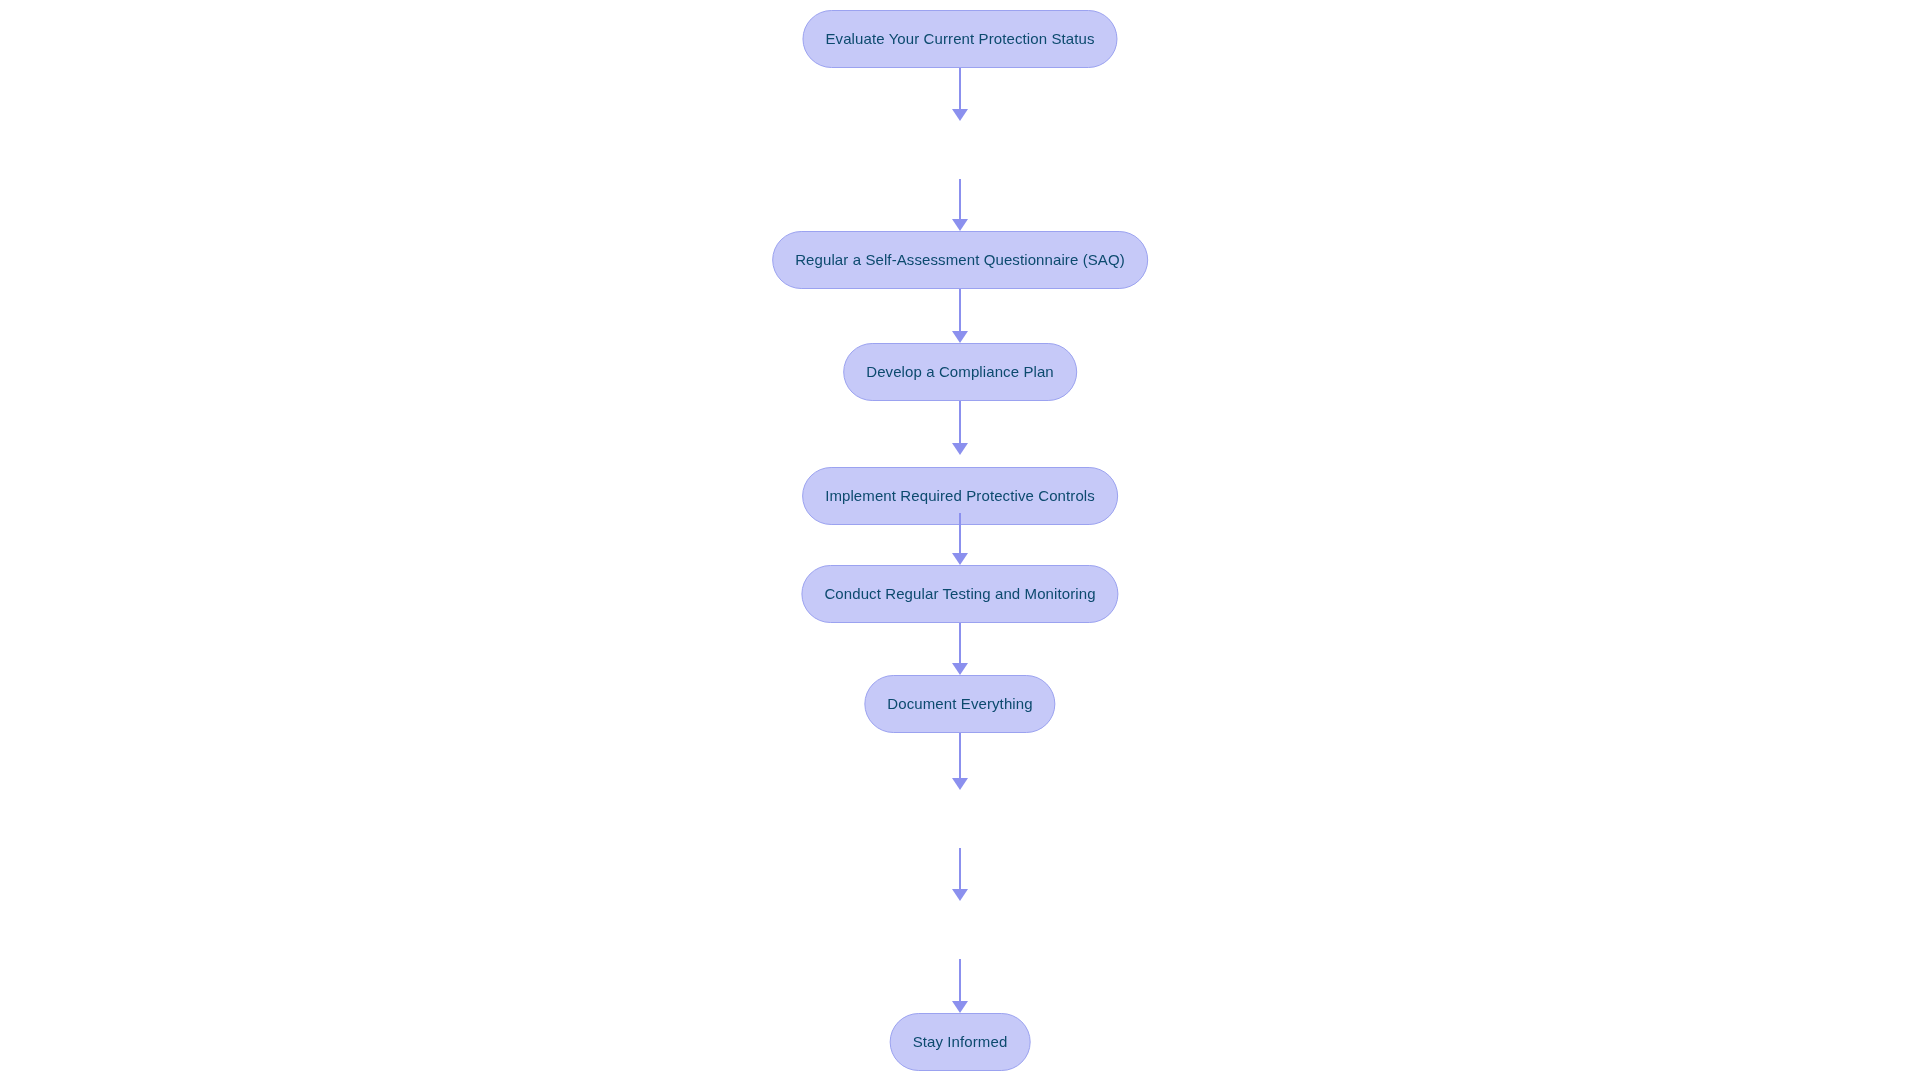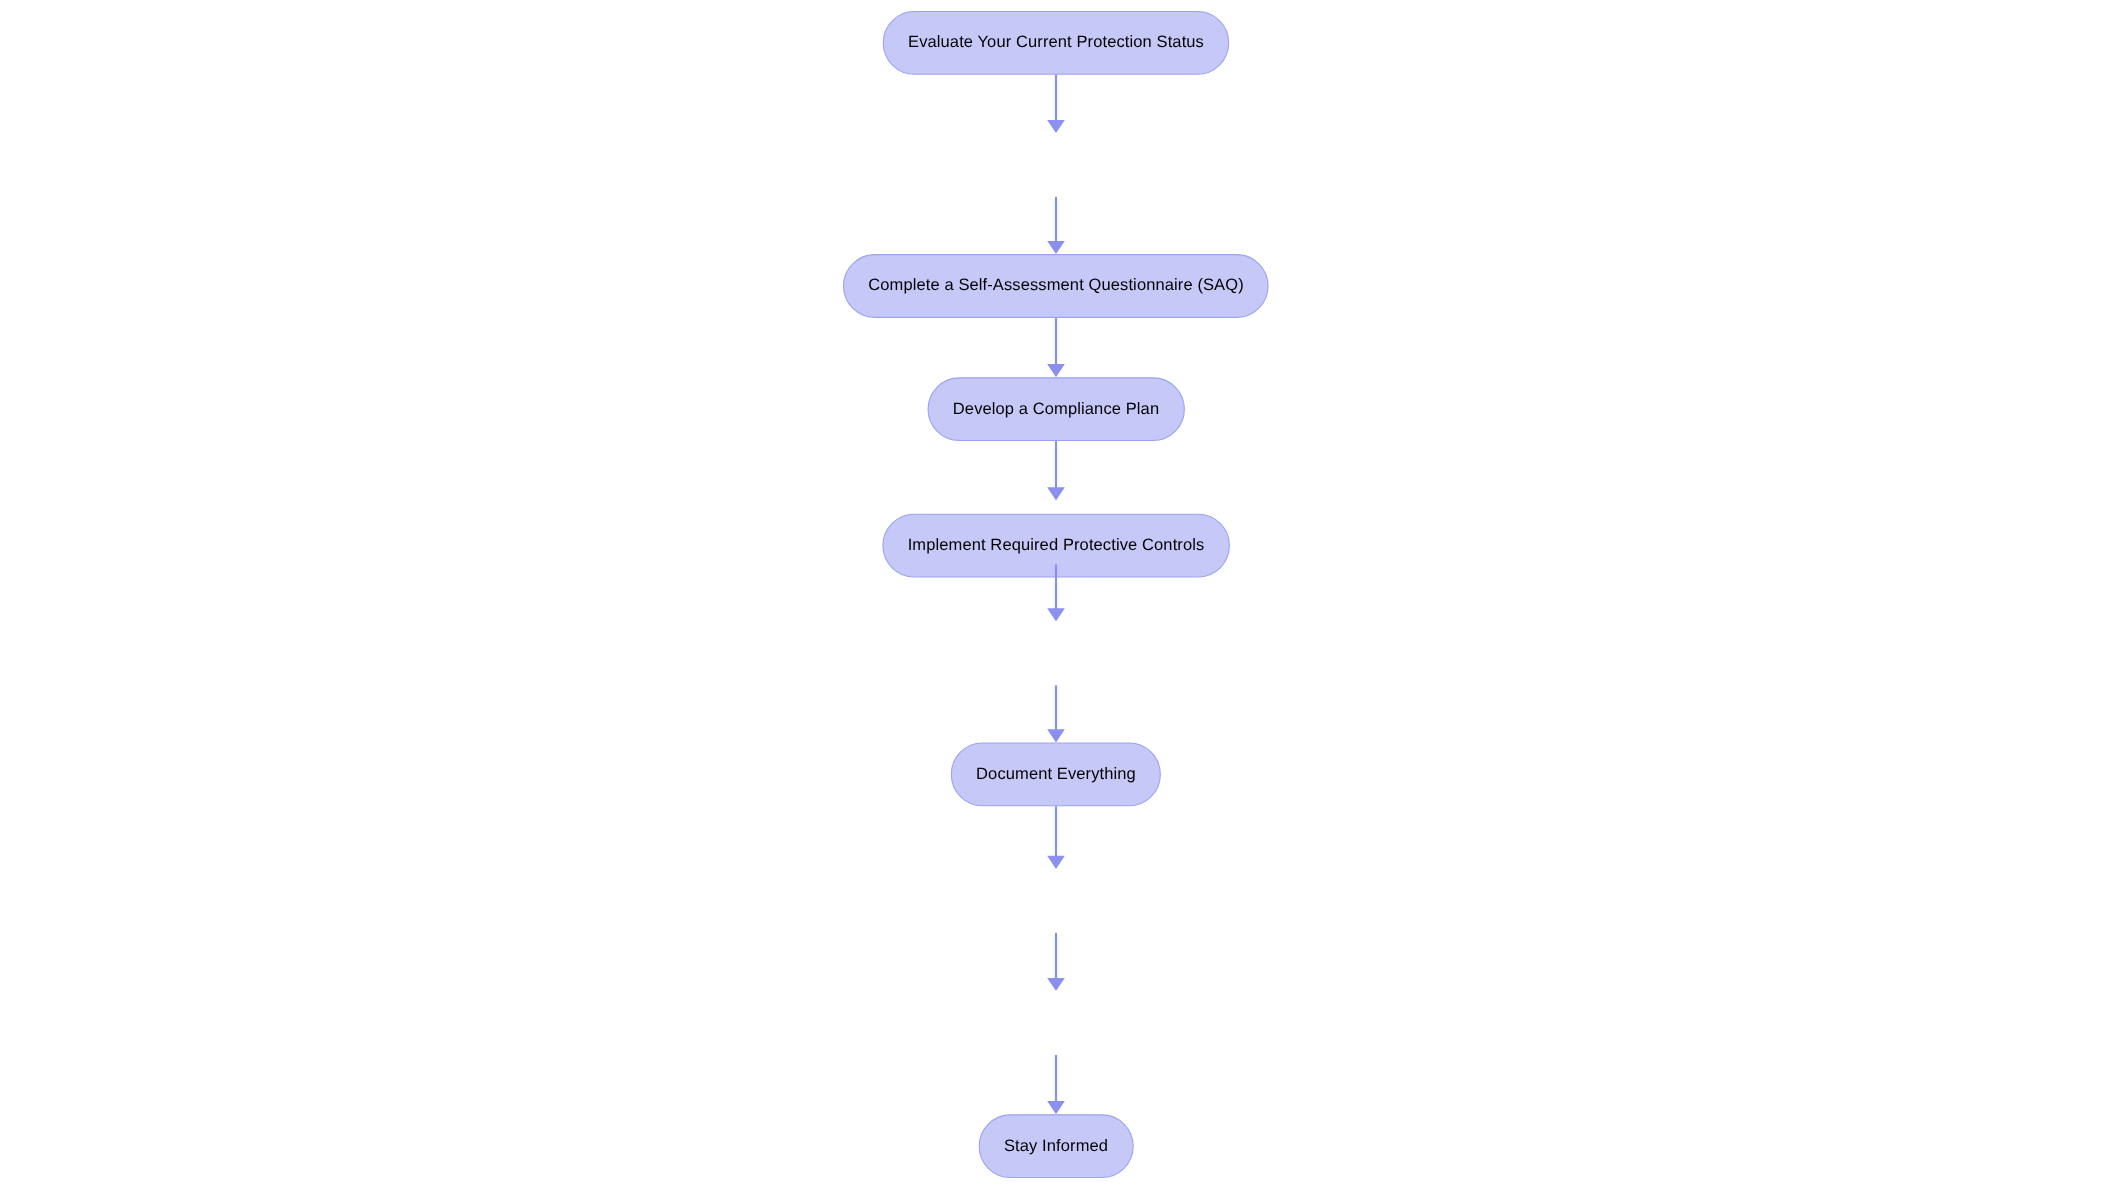--- a/index.html
+++ b/index.html
@@ -21,21 +21,21 @@
     position: absolute;
     left: 50%;
     transform: translateX(-50%);
     height: 58px;
     line-height: 55px;
     padding: 0 22px;
     box-sizing: border-box;
     background: #c6c9f8;
     border: 1.5px solid #9ba2f0;
     border-radius: 29px;
-    color: #000000;
+    color: #0c4a6e;
     font-size: 15px;
     letter-spacing: 0.1px;
     white-space: nowrap;
     text-align: center;
   }
   .connector {
     position: absolute;
     left: 50%;
     transform: translateX(-50%);
     width: 18px;
@@ -70,38 +70,39 @@
   <div class="connector" style="top:68px;height:53px">
     <span class="cline"></span>
     <span class="chead"></span>
   </div>
 
   <div class="connector" style="top:179px;height:52px">
     <span class="cline"></span>
     <span class="chead"></span>
   </div>
 
-  <div class="node" style="top:231px">Complete a Self-Assessment Questionnaire (SAQ)</div>
+  <div class="node" style="top:231px">Regular a Self-Assessment Questionnaire (SAQ)</div>
   <div class="connector" style="top:289px;height:54px">
     <span class="cline"></span>
     <span class="chead"></span>
   </div>
 
   <div class="node" style="top:343px">Develop a Compliance Plan</div>
   <div class="connector" style="top:401px;height:54px">
     <span class="cline"></span>
     <span class="chead"></span>
   </div>
 
   <div class="node" style="top:467px">Implement Required Protective Controls</div>
   <div class="connector" style="top:513px;height:52px">
     <span class="cline"></span>
     <span class="chead"></span>
   </div>
 
+  <div class="node" style="top:565px">Conduct Regular Testing and Monitoring</div>
   <div class="connector" style="top:623px;height:52px">
     <span class="cline"></span>
     <span class="chead"></span>
   </div>
 
   <div class="node" style="top:675px">Document Everything</div>
   <div class="connector" style="top:733px;height:57px">
     <span class="cline"></span>
     <span class="chead"></span>
   </div>

